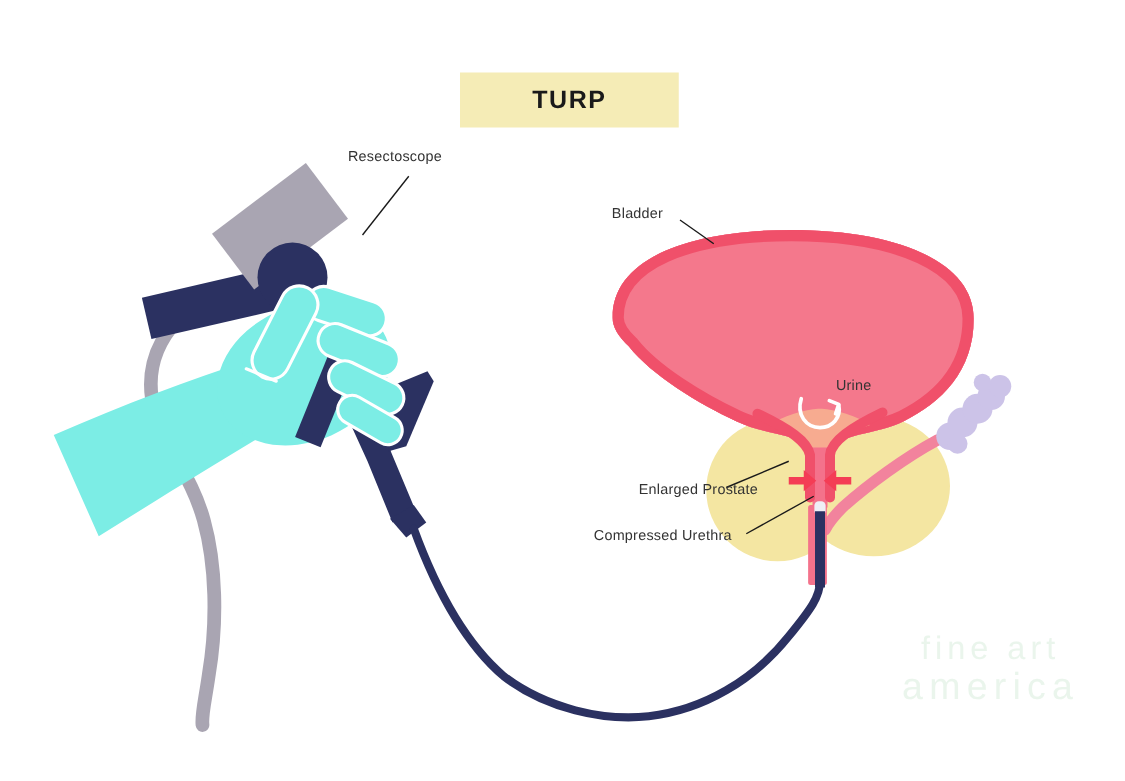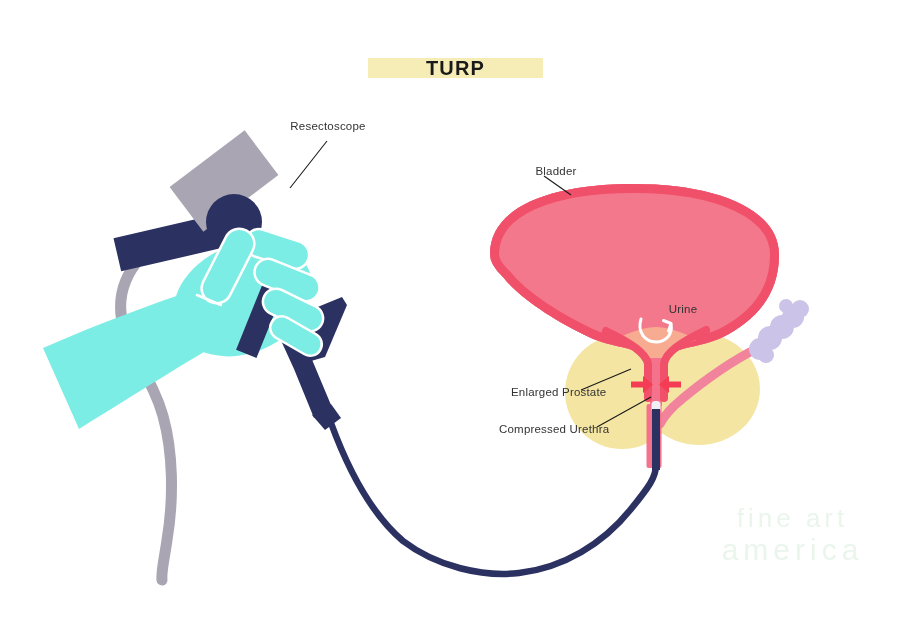--- a/index.html
+++ b/index.html
@@ -35,21 +35,21 @@
   
   .s-leader{stroke:var(--leader-line,#1A1A1A);stroke-width:1.1;fill:none}
   .lbl{
     position:absolute;font-size:11.5px;letter-spacing:.2px;white-space:nowrap;
     color:var(--label-text,#333333);
   }
   .centered{transform:translateX(-50%)}
 
   
   #title-box{
-    position:absolute;left:368px;top:58px;width:175px;height:20px;
+    position:absolute;left:368px;top:58px;width:175px;height:44px;
     background:var(--title-box,#F5ECB6);
     display:flex;align-items:center;justify-content:center;
   }
   #title-box .t{
     font-weight:bold;font-size:20px;letter-spacing:1.2px;
     color:var(--title-text,#1A1A1A);
   }
 
   
   #watermark{
@@ -199,26 +199,26 @@
     <path class="s-leader" d="M 544 176 L 571 195"></path>
     <path class="s-leader" d="M 581 390 L 631 369"></path>
     <path class="s-leader" d="M 597 427 L 651 397"></path>
   </g>
 </svg>
 
 <div id="title-box">
   <span class="t">TURP</span>
 </div>
 
-<div class="lbl centered" style="left:328px;top:120px">Resectoscope</div>
-
-<div class="lbl centered" style="left:556px;top:165px">Bladder</div>
+<div class="lbl centered" style="left:316px;top:120px">Resectoscope</div>
+
+<div class="lbl centered" style="left:510px;top:165px">Bladder</div>
 
 <div class="lbl centered" style="left:683px;top:303px">Urine</div>
 
 <div class="lbl" style="left:511px;top:386px">Enlarged Prostate</div>
 
-<div class="lbl" style="left:499px;top:423px">Compressed Urethra</div>
+<div class="lbl" style="left:475px;top:423px">Compressed Urethra</div>
 
 <div id="watermark">
   <span class="w1">fine art</span>
   <span class="w2">america</span>
 </div>
 
 </body></html>

